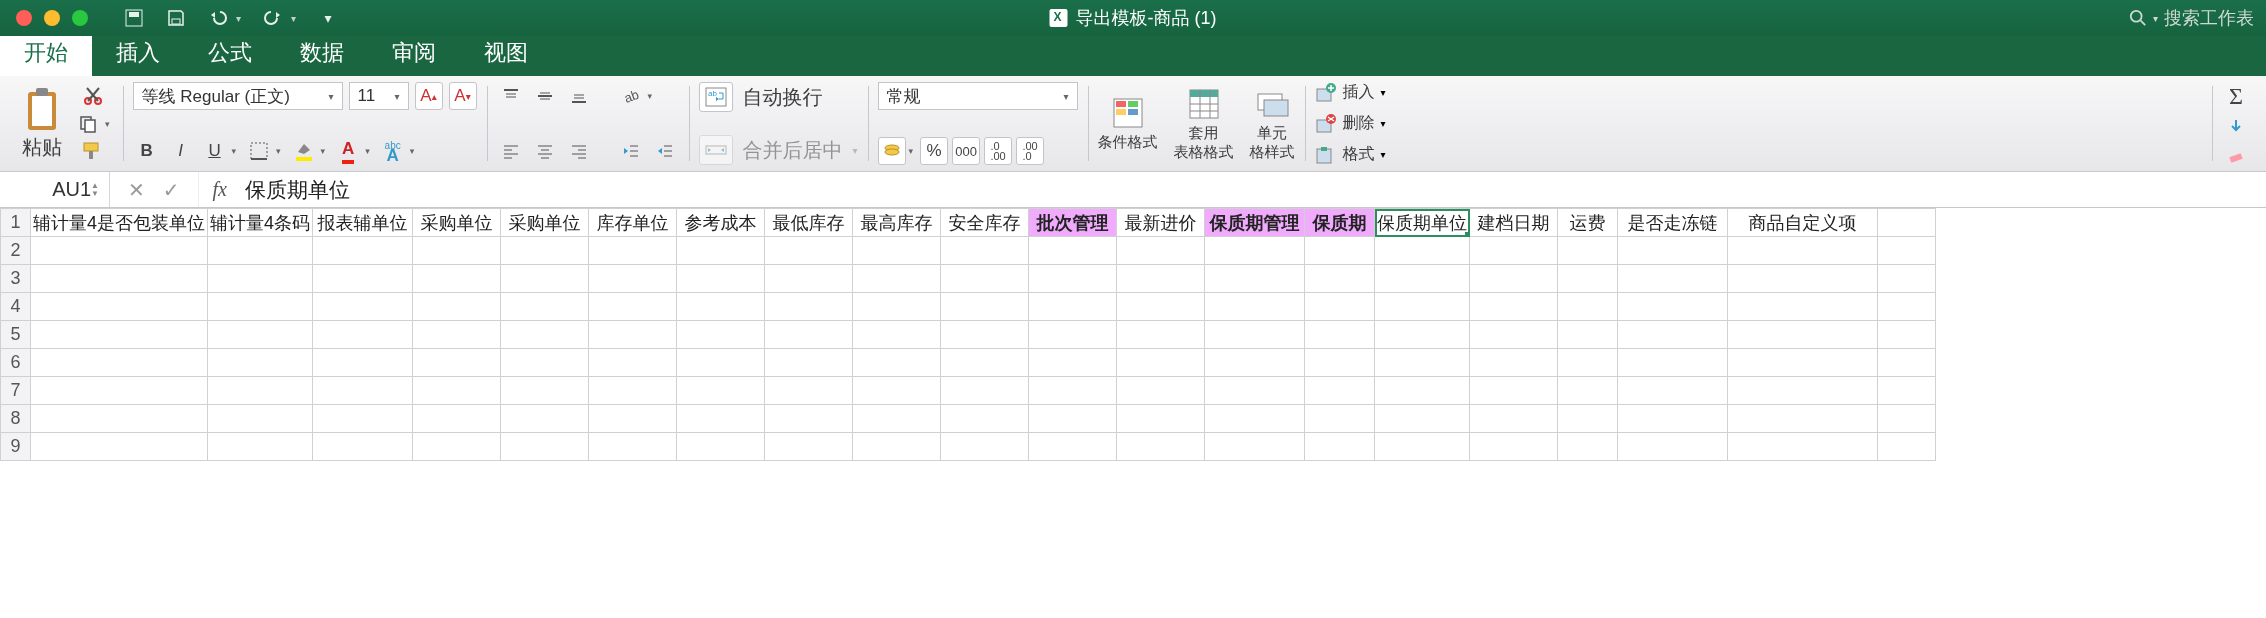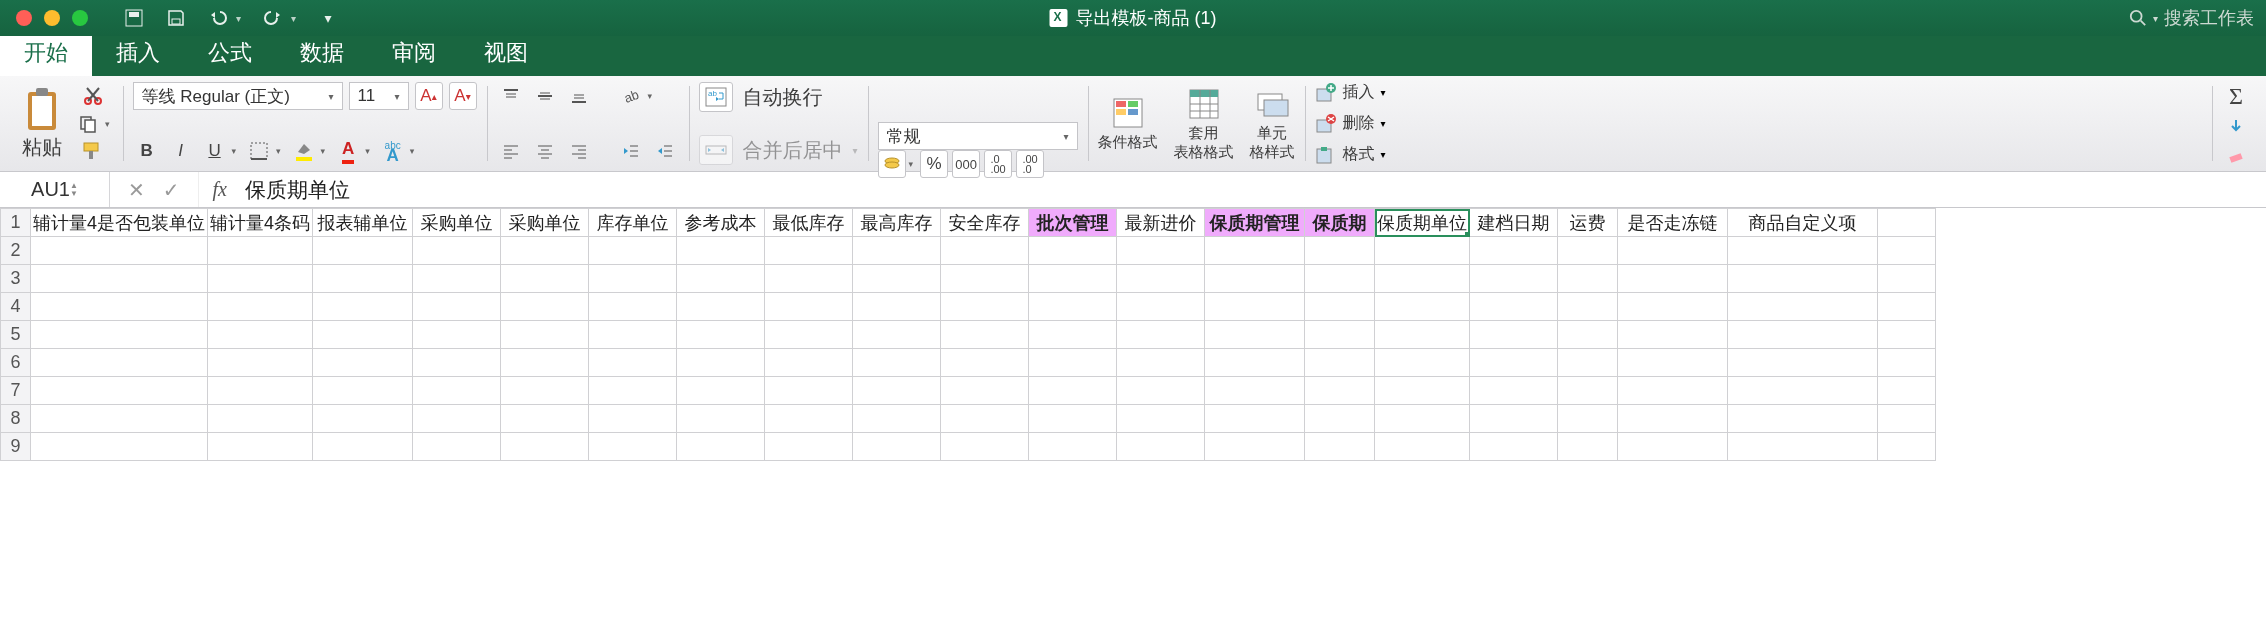--- a/index.html
+++ b/index.html
@@ -36,21 +36,21 @@
   .biglabel{ font-size:20px; color:#3c3c3c; text-align:center; }
   .sel{ height:28px; border:1px solid #c4c4c8; background:#fff; display:flex; align-items:center; padding:0 8px; font-size:17px; color:#333; justify-content:space-between;}
   .sel .dd{font-size:10px;color:#666;margin-left:8px;}
 
   
   .clip-main{ display:flex; flex-direction:column; align-items:center; justify-content:center; padding:0 6px;}
   .clipboard-svg{width:40px;height:48px;}
 
   
   .fbar{ height:36px; border-bottom:1px solid #c8c8cc; background:#fff; display:flex; align-items:center; }
-  .namebox{ width:110px; border-right:1px solid #d6d6d9; height:100%; display:flex; align-items:center; padding:0 10px; font-size:20px; color:#333; justify-content:center;}
+  .namebox{ width:110px; border-right:1px solid #d6d6d9; height:100%; display:flex; align-items:center; padding:0 10px; font-size:20px; color:#333; justify-content:flex-end;}
   .namebox .spin{display:flex;flex-direction:column;font-size:8px;line-height:8px;color:#888;}
   .fx-icons{ display:flex; gap:18px; padding:0 18px; align-items:center; color:#9a9a9a; font-size:20px; border-right:1px solid #eee; height:100%; }
   .fx{ font-style:italic; font-family:Georgia,serif; font-size:20px; padding:0 14px; color:#555;}
   .fcontent{ font-size:21px; color:#222; padding-left:4px;}
 
   
   .gridwrap{ position:relative; background:#fff; }
   table.grid{ border-collapse:collapse; table-layout:fixed; }
   table.grid th, table.grid td{ border:1px solid #d0d0d3; font-size:18px; color:#222; text-align:center; height:28px; overflow:hidden; white-space:nowrap; padding:0 2px;}
   table.grid th{ background:#f3f3f5; font-weight:normal; color:#555; }
@@ -329,21 +329,21 @@
             <path d="M16 10 l3-2 v4z" fill="#39c"></path>
           </svg>
         </span>
       <span class="biglabel">合并后居中</span>
       <span class="dd" style="font-size:10px;color:#888;">▾</span>
     </div>
   </div>
 
   <div class="group">
     <div class="row">
-      <div class="sel" style="width:200px;margin-top:40px;">
+      <div class="sel" style="width:200px;">
           <span>常规</span>
           <span class="dd">▾</span>
         </div>
     </div>
     <div class="row" style="gap:4px;">
       <span class="rb-split">
           <span class="rb-btn box">
             <svg width="18" height="16" viewBox="0 0 18 16">
               <ellipse cx="9" cy="5" rx="7" ry="3" fill="#f4c94a" stroke="#b8922a"></ellipse>
               <ellipse cx="9" cy="9" rx="7" ry="3" fill="#f4c94a" stroke="#b8922a"></ellipse>

